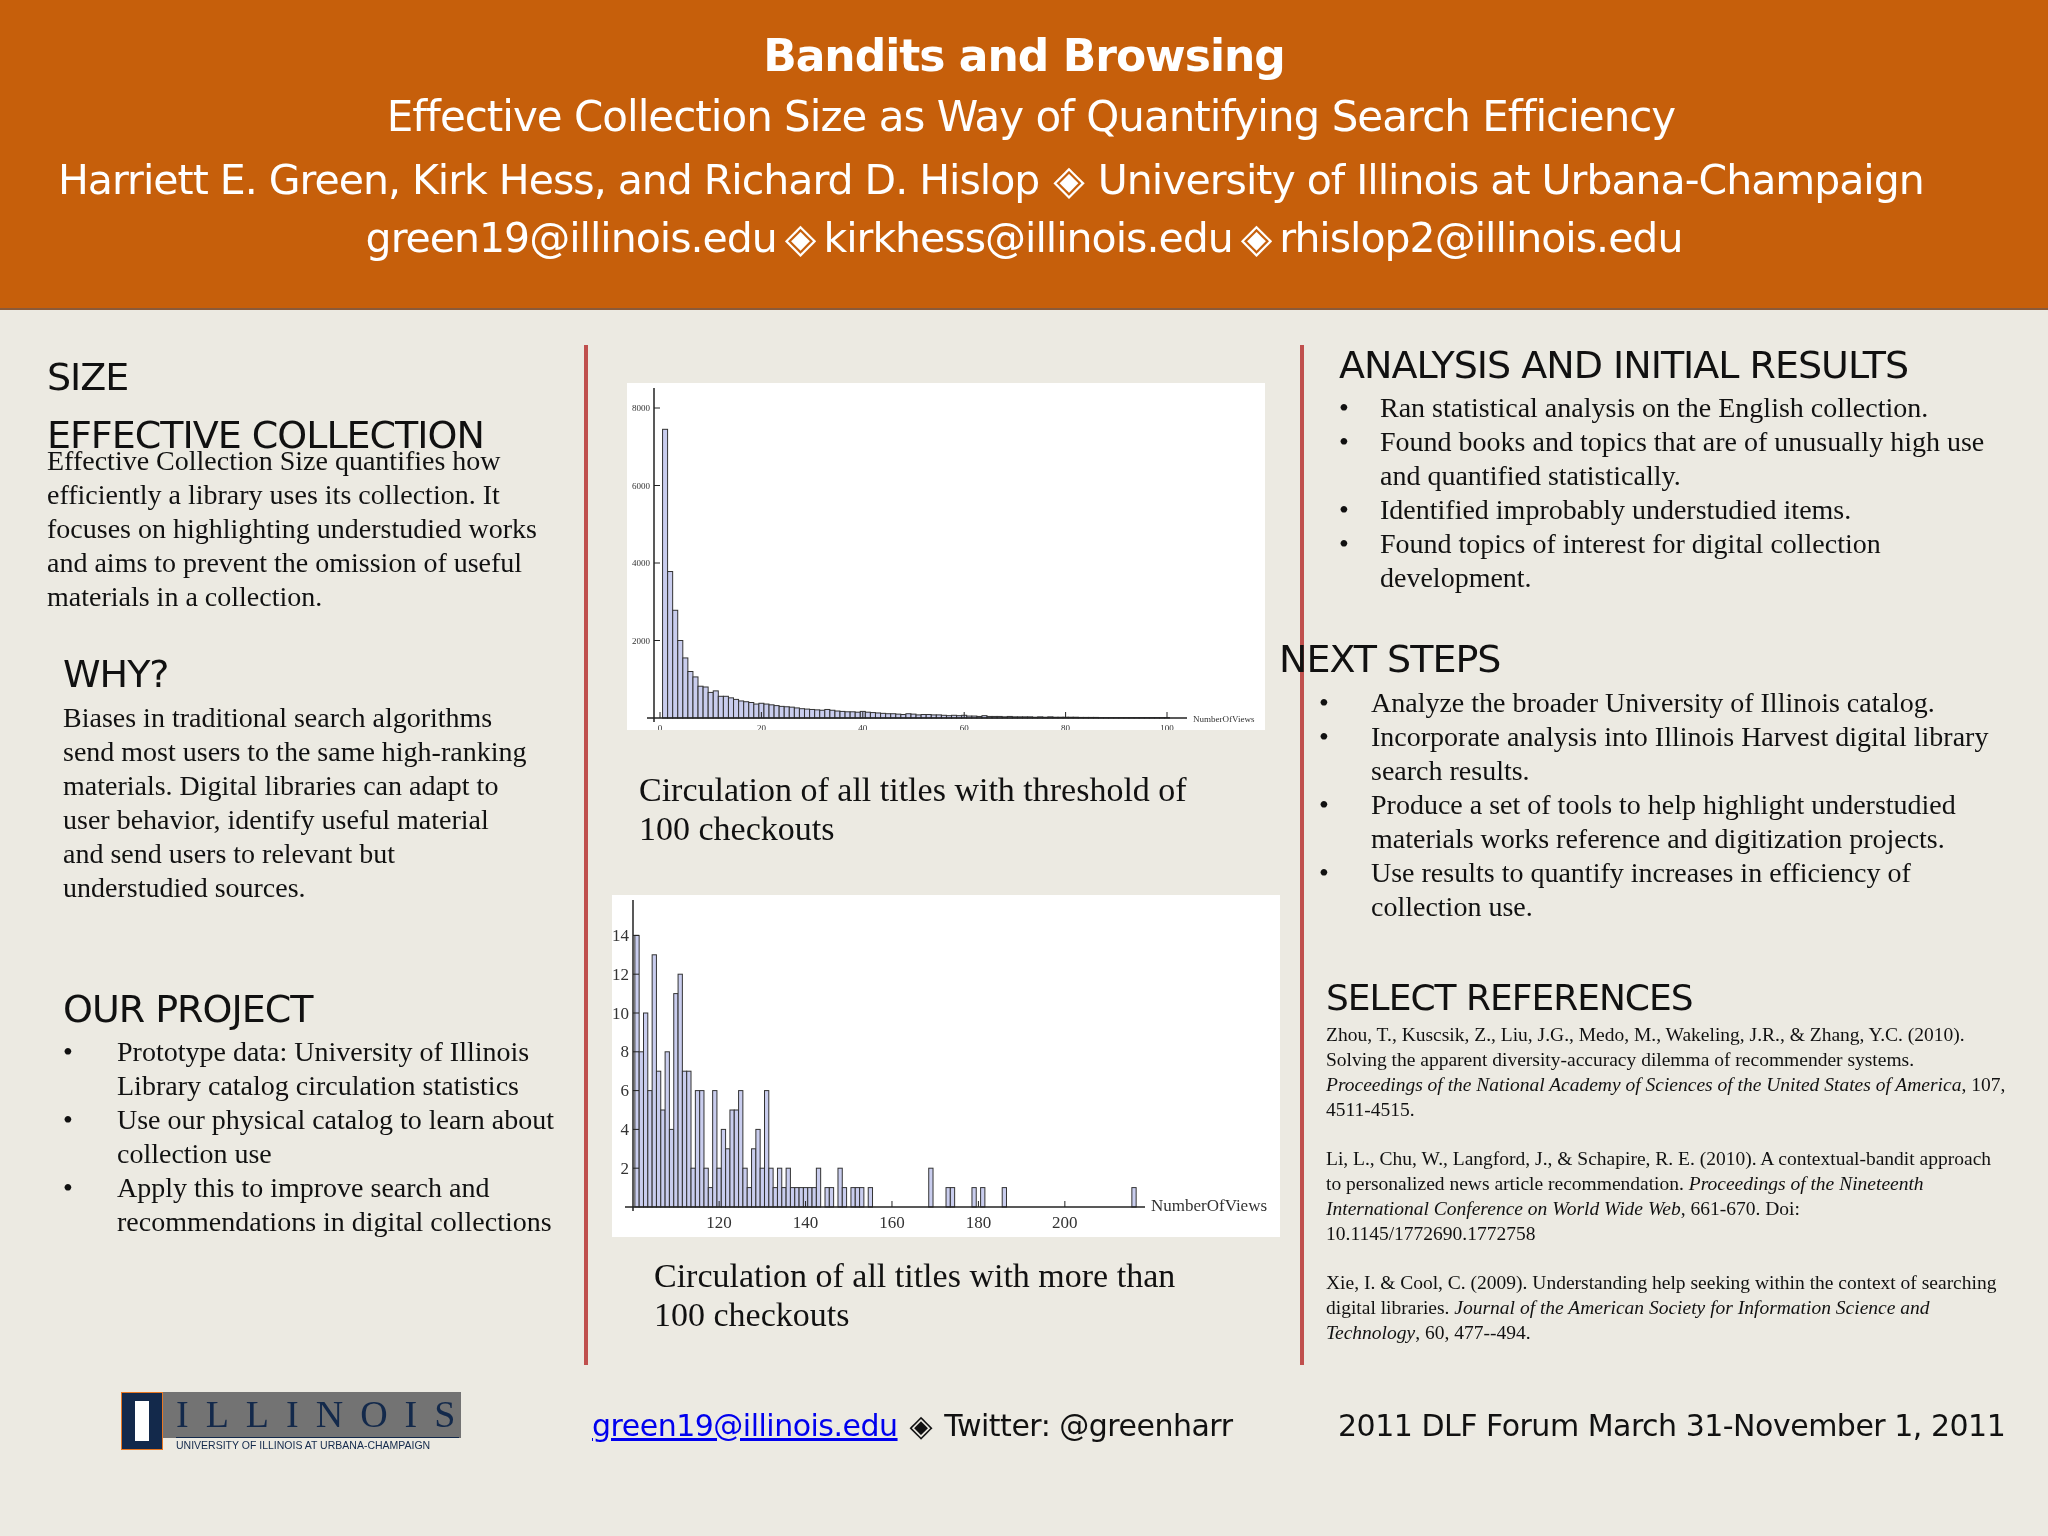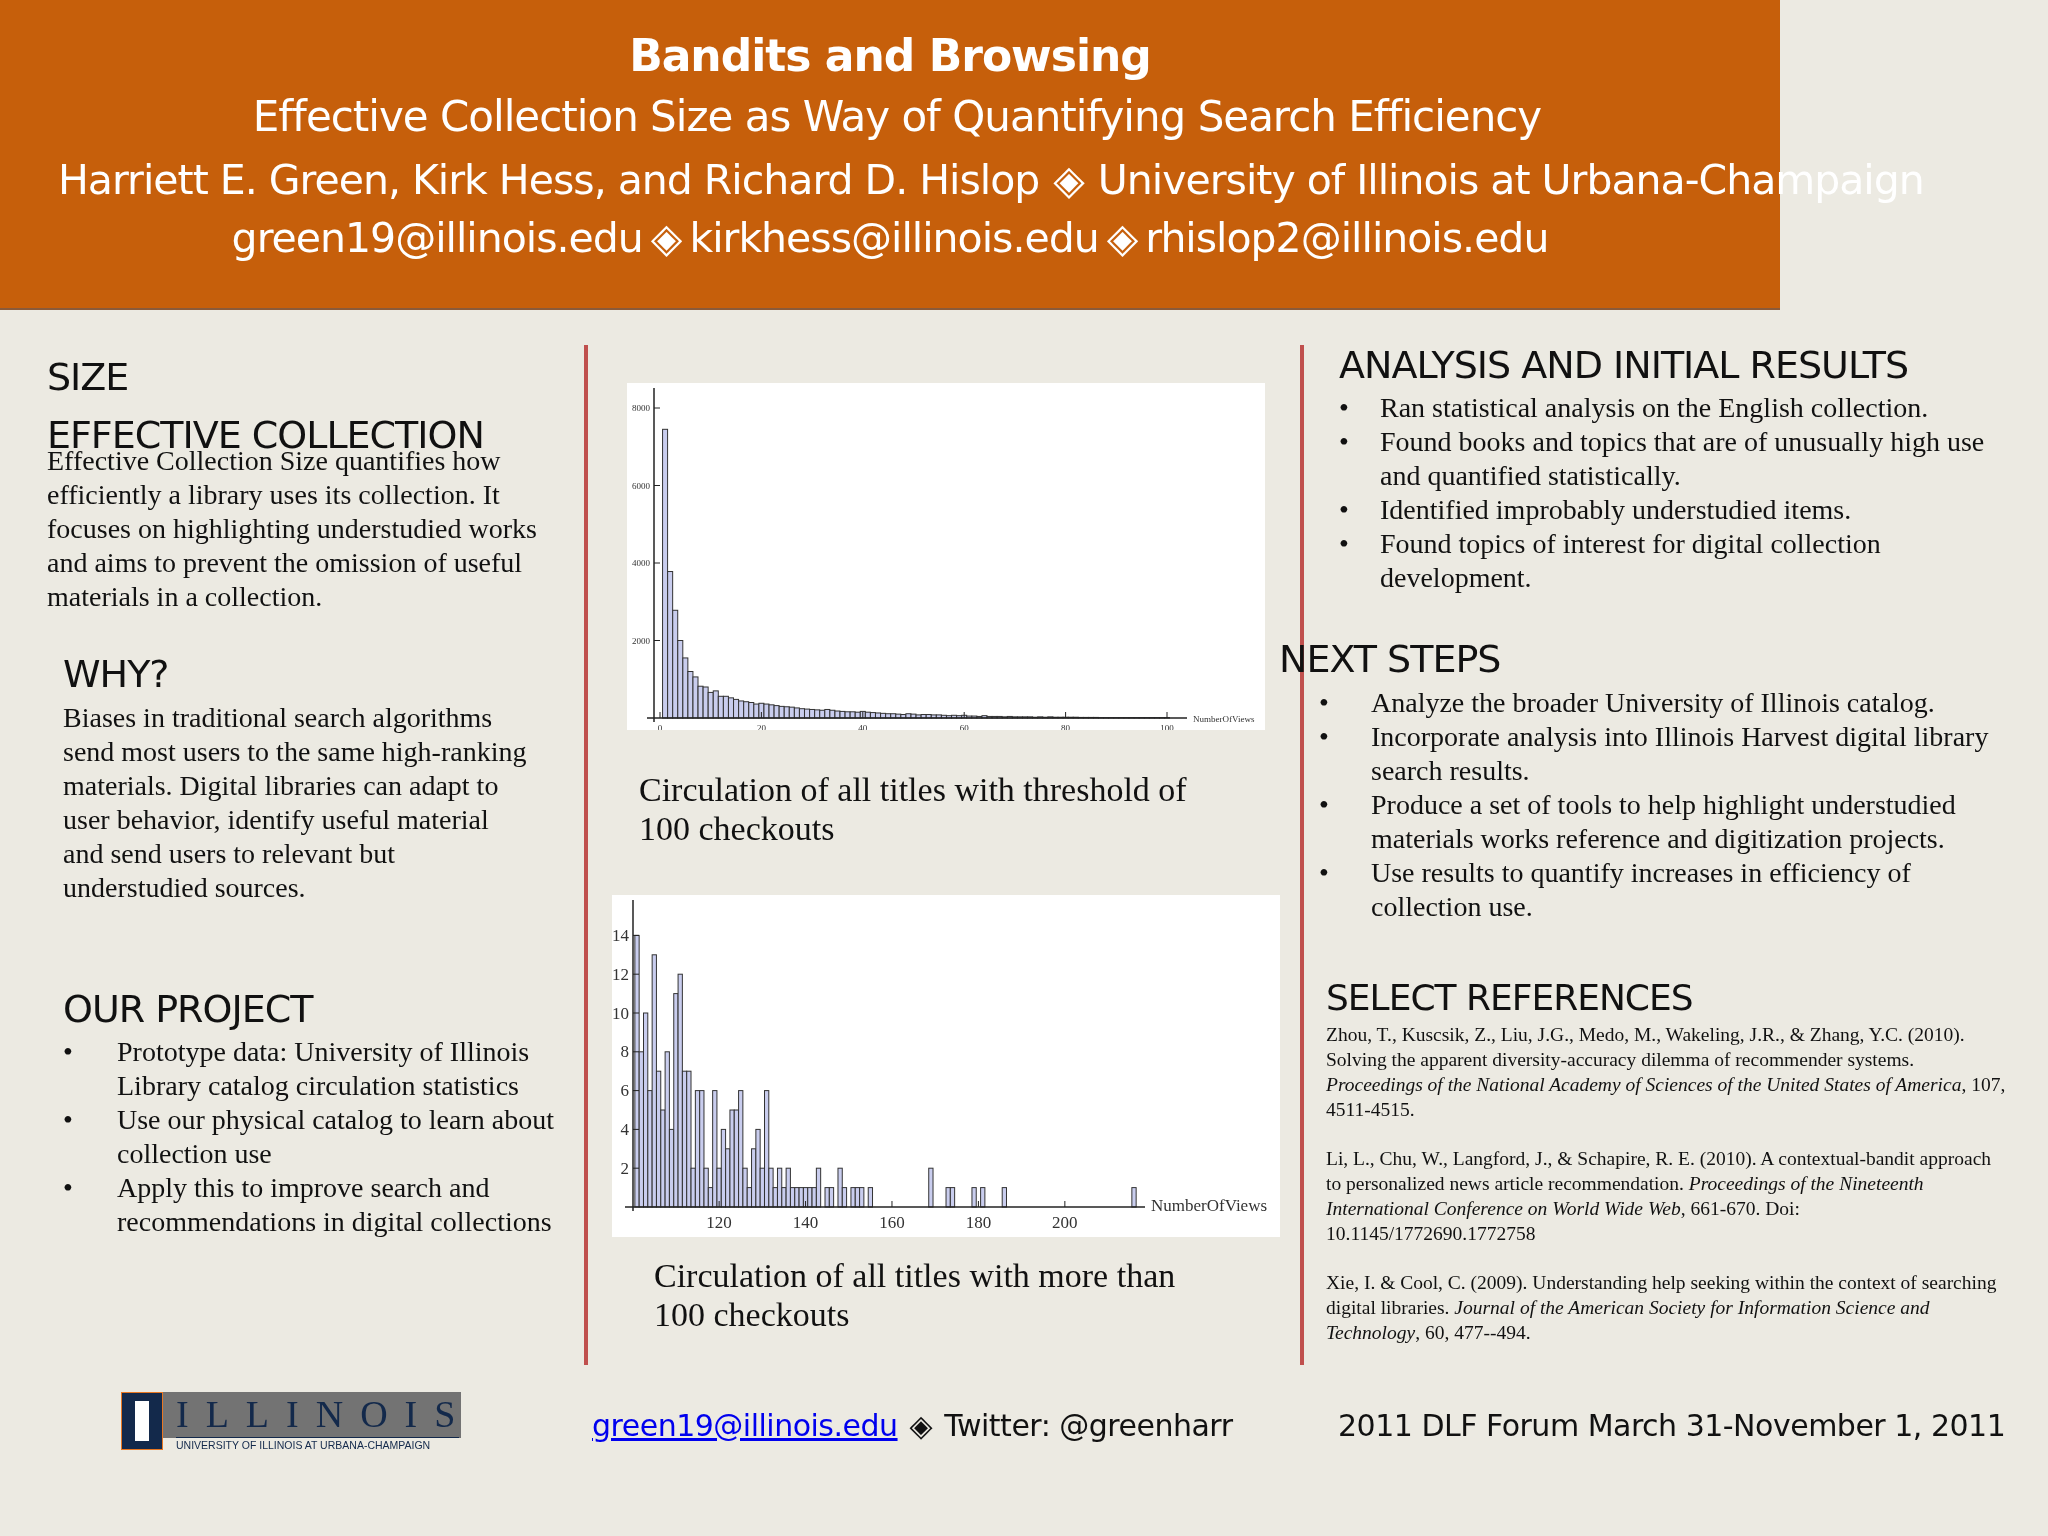--- a/index.html
+++ b/index.html
@@ -1,18 +1,18 @@
 <!DOCTYPE html>
 <html><head>
 <meta charset="utf-8">
 <style>
   html, body { margin:0; padding:0; }
   body { width:2048px; height:1536px; background:#ECEAE2; position:relative; overflow:hidden;
          font-family:"Liberation Sans", sans-serif; color:#111; }
-  .header { position:absolute; left:0; top:0; width:1780px; height:308px; background:#C65F0B;
+  .header { position:absolute; left:0; top:0; width:2048px; height:308px; background:#C65F0B;
             border-bottom:2px solid #8a5a3a; color:#fff; text-align:center; font-family:"DejaVu Sans", sans-serif; }
   .h-title { position:absolute; left:0; right:0; top:30px; font-size:44px; font-weight:bold; letter-spacing:-1px; }
   .h-sub { position:absolute; left:0; right:0; top:92px; font-size:42px; letter-spacing:-1px;margin-left:14px; }
   .h-auth { position:absolute; left:58px; top:156px; font-size:41px; letter-spacing:-1px; white-space:nowrap; }
   .h-mail { position:absolute; left:0; right:0; top:214px; font-size:41px; letter-spacing:-1px; }
   .diam { display:inline-block; margin:0 14px; }
 
   .vline { position:absolute; width:4px; background:#C0504D; }
 
   .sec-h { position:absolute; font-family:"DejaVu Sans", sans-serif; font-size:38px; line-height:58px; letter-spacing:-1px; color:#111; }

